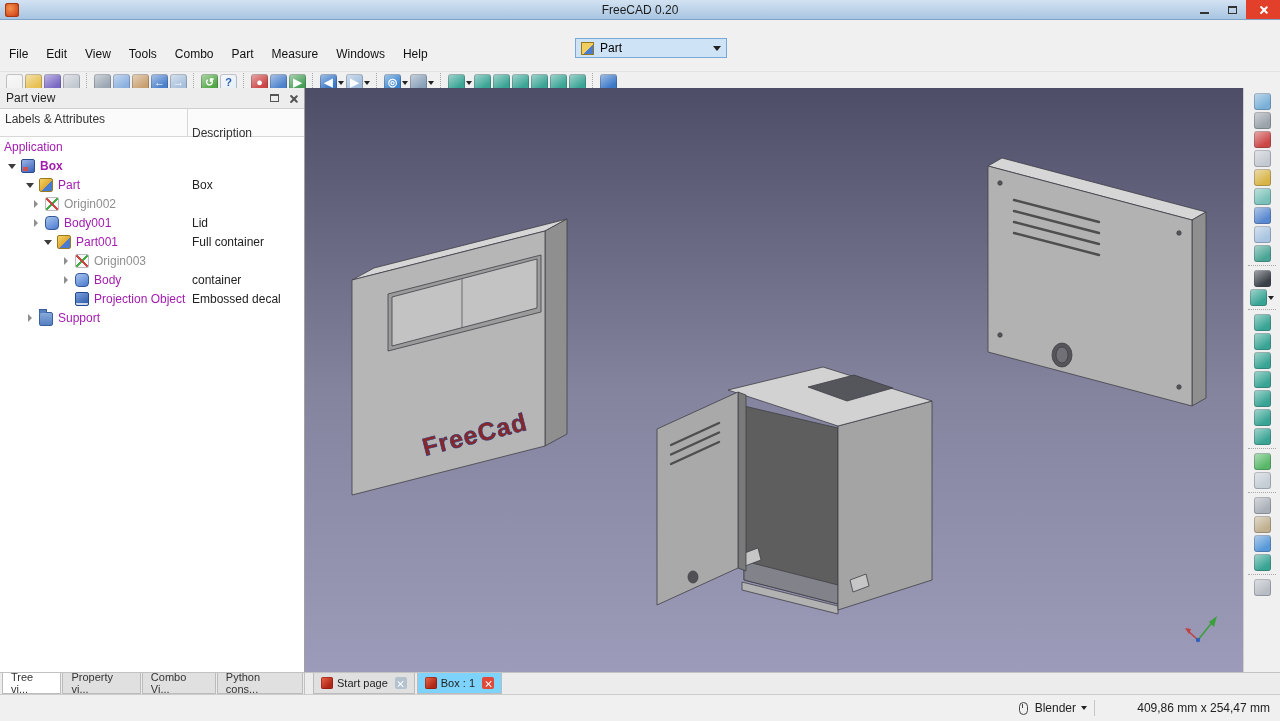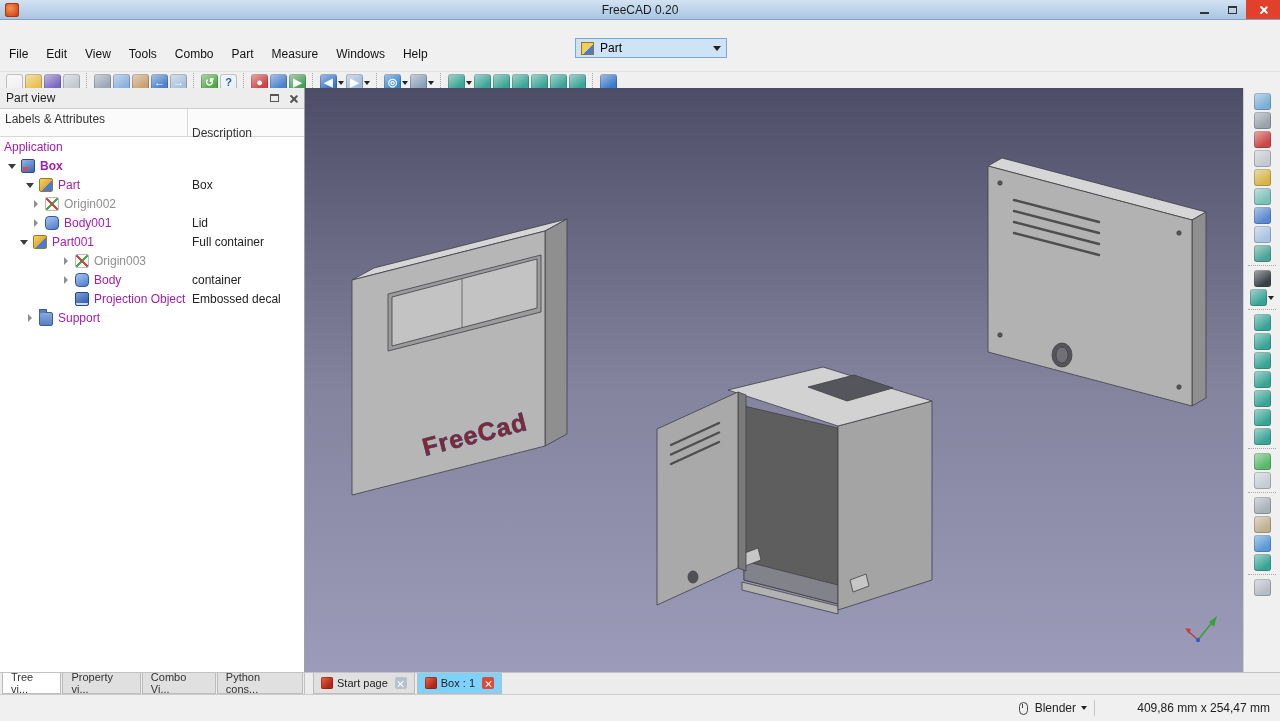--- a/index.html
+++ b/index.html
@@ -404,21 +404,21 @@
           <span class="arr collapsed"></span>
           <span class="ticon icon-origin"></span>
           <span class="tlabel dim">Origin002</span>
         </div>
         <div class="treerow" style="padding-left: 32px;">
           <span class="arr collapsed"></span>
           <span class="ticon icon-body"></span>
           <span class="tlabel">Body001</span>
           <span class="tdesc">Lid</span>
         </div>
-        <div class="treerow" style="padding-left: 20px;">
+        <div class="treerow" style="padding-left: 44px;">
           <span class="arr expanded"></span>
           <span class="ticon icon-part"></span>
           <span class="tlabel">Part001</span>
           <span class="tdesc">Full container</span>
         </div>
         <div class="treerow" style="padding-left: 62px;">
           <span class="arr collapsed"></span>
           <span class="ticon icon-origin"></span>
           <span class="tlabel dim">Origin003</span>
         </div>

